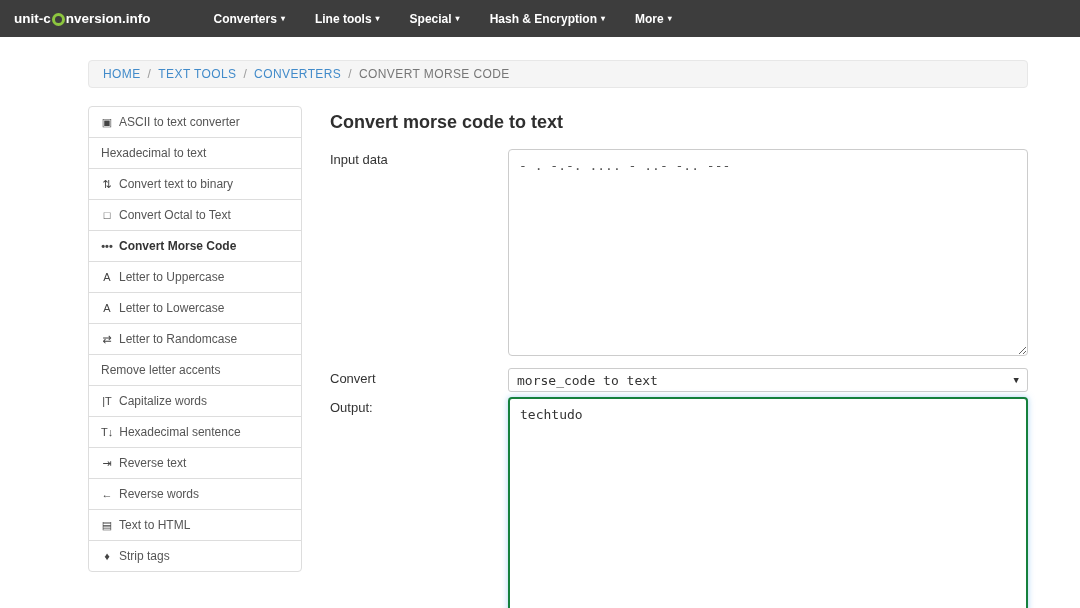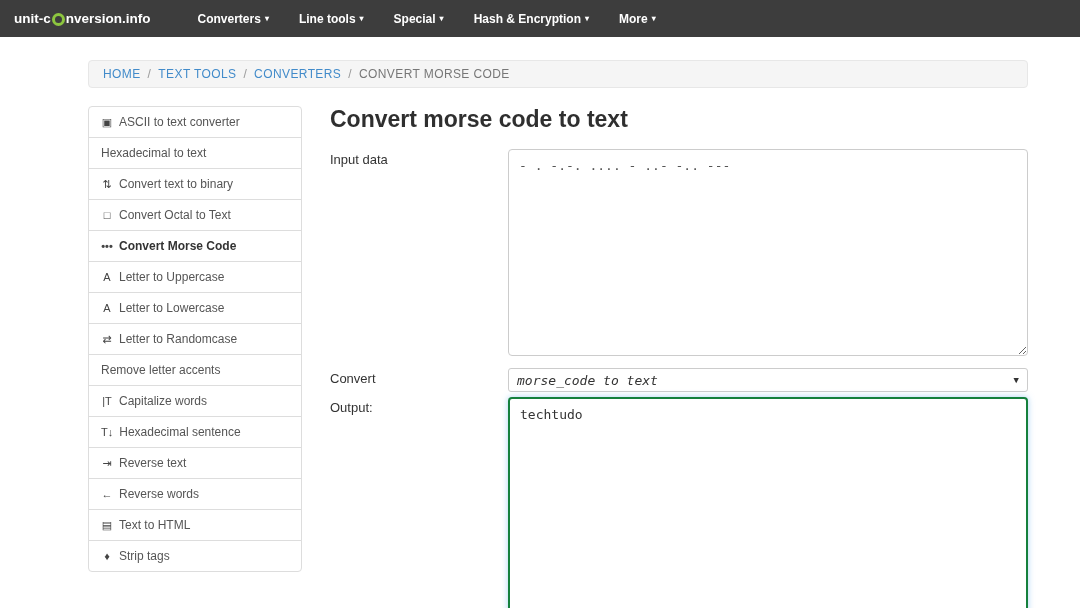--- a/index.html
+++ b/index.html
@@ -10,20 +10,21 @@
     color:#333;
   }
 
   
   .navbar {
     height:37px;
     background:#3d3d3d;
     display:flex;
     align-items:stretch;
     padding-left:14px;
+    gap:16px;
   }
   .brand {
     display:flex;
     align-items:center;
     color:#fff;
     font-weight:bold;
     font-size:13.5px;
     cursor:pointer;
     white-space:nowrap;
   }
@@ -90,24 +91,24 @@
   .side-icon {
     margin-right:6px;
     font-size:11px;
     color:#444;
     min-width:12px;
     text-align:center;
   }
 
   .main { flex:1; padding-left:28px; }
   .page-title {
-    font-size:23px;
+    font-size:18px;
     font-weight:bold;
     color:#2f2f2f;
-    margin:0 0 16px 0;
+    margin:6px 0 16px 0;
   }
 
   .form-row { display:flex; margin-bottom:8px; }
   .form-label { width:178px; flex:none; font-size:13px; color:#333; padding-top:3px; }
   .form-field { flex:1; }
 
   textarea {
     width:100%;
     border:1px solid #ccc;
     border-radius:4px;
@@ -134,21 +135,20 @@
     border:1px solid #ccc;
     border-radius:3px;
     background:#fff;
     display:flex;
     align-items:center;
     padding:0 8px;
     font-family:"DejaVu Sans Mono", monospace;
     font-size:13px;
     color:#333;
     cursor:pointer;
-    font-style:italic;
   }
   .select-box .sel-value { flex:1; }
   .select-box .sel-caret { font-size:9px; color:#333; }
 
   .convert-row { margin-bottom:5px; }
 </style>
 </head>
 <body>
 
 <div class="navbar">

